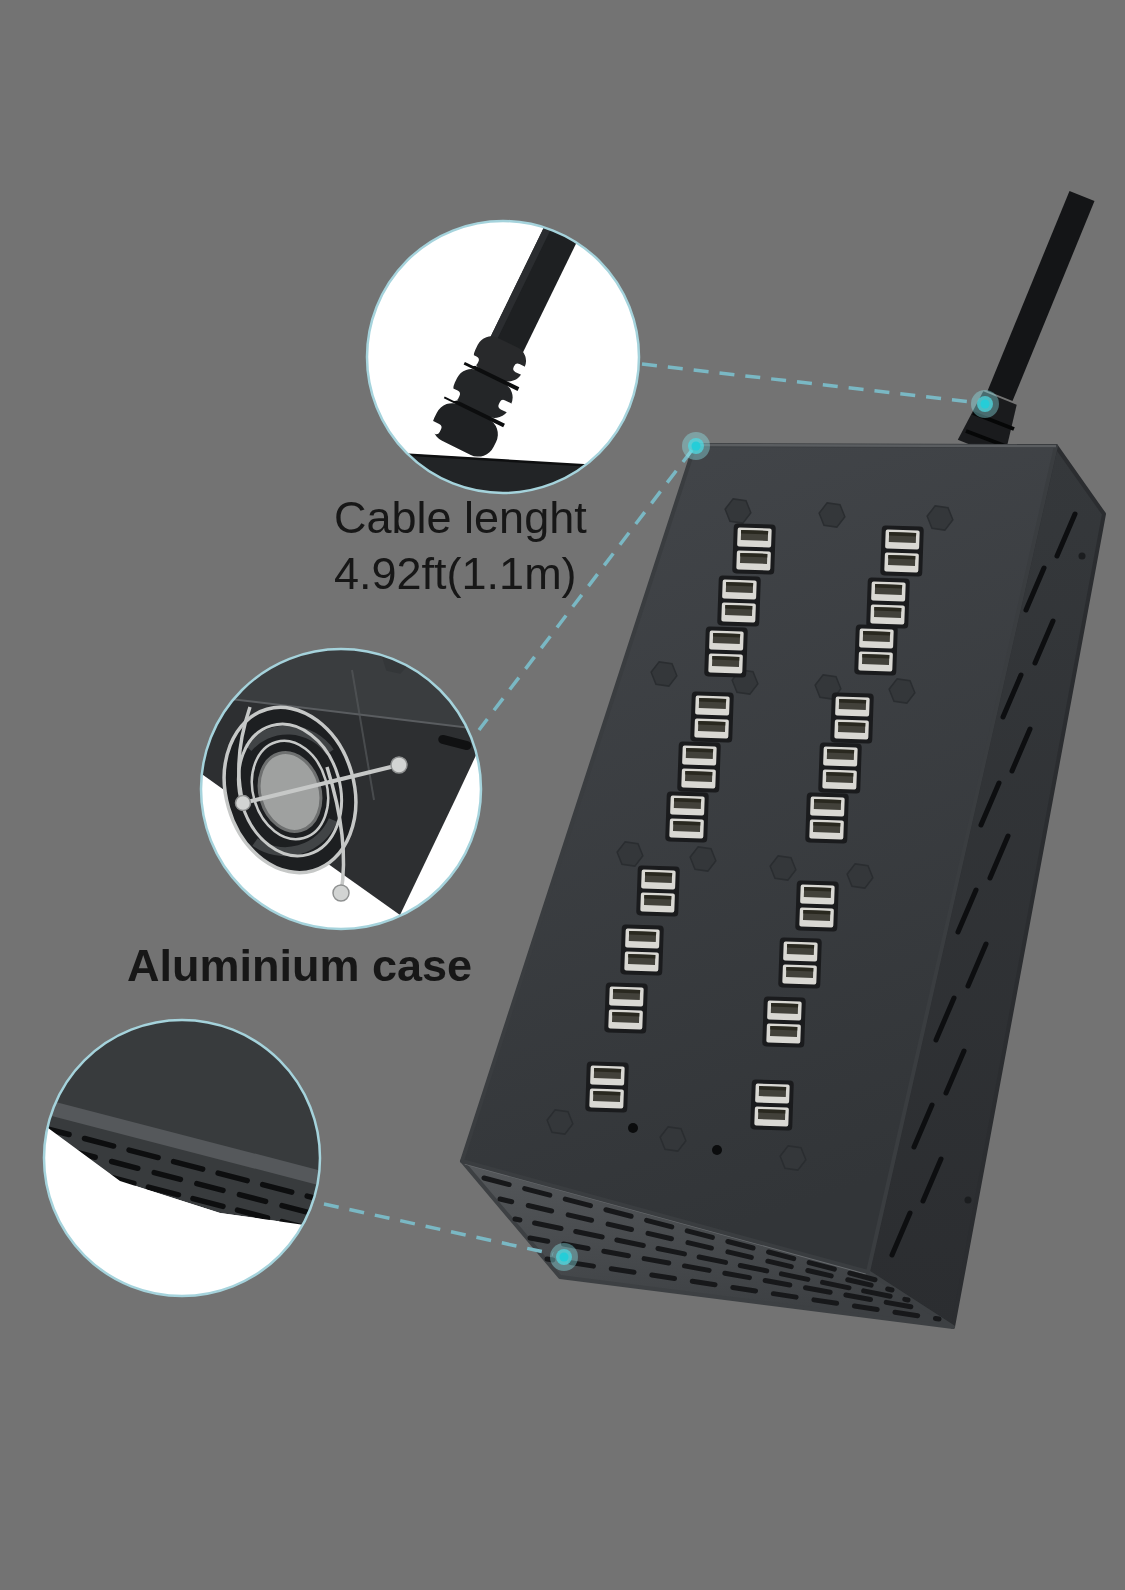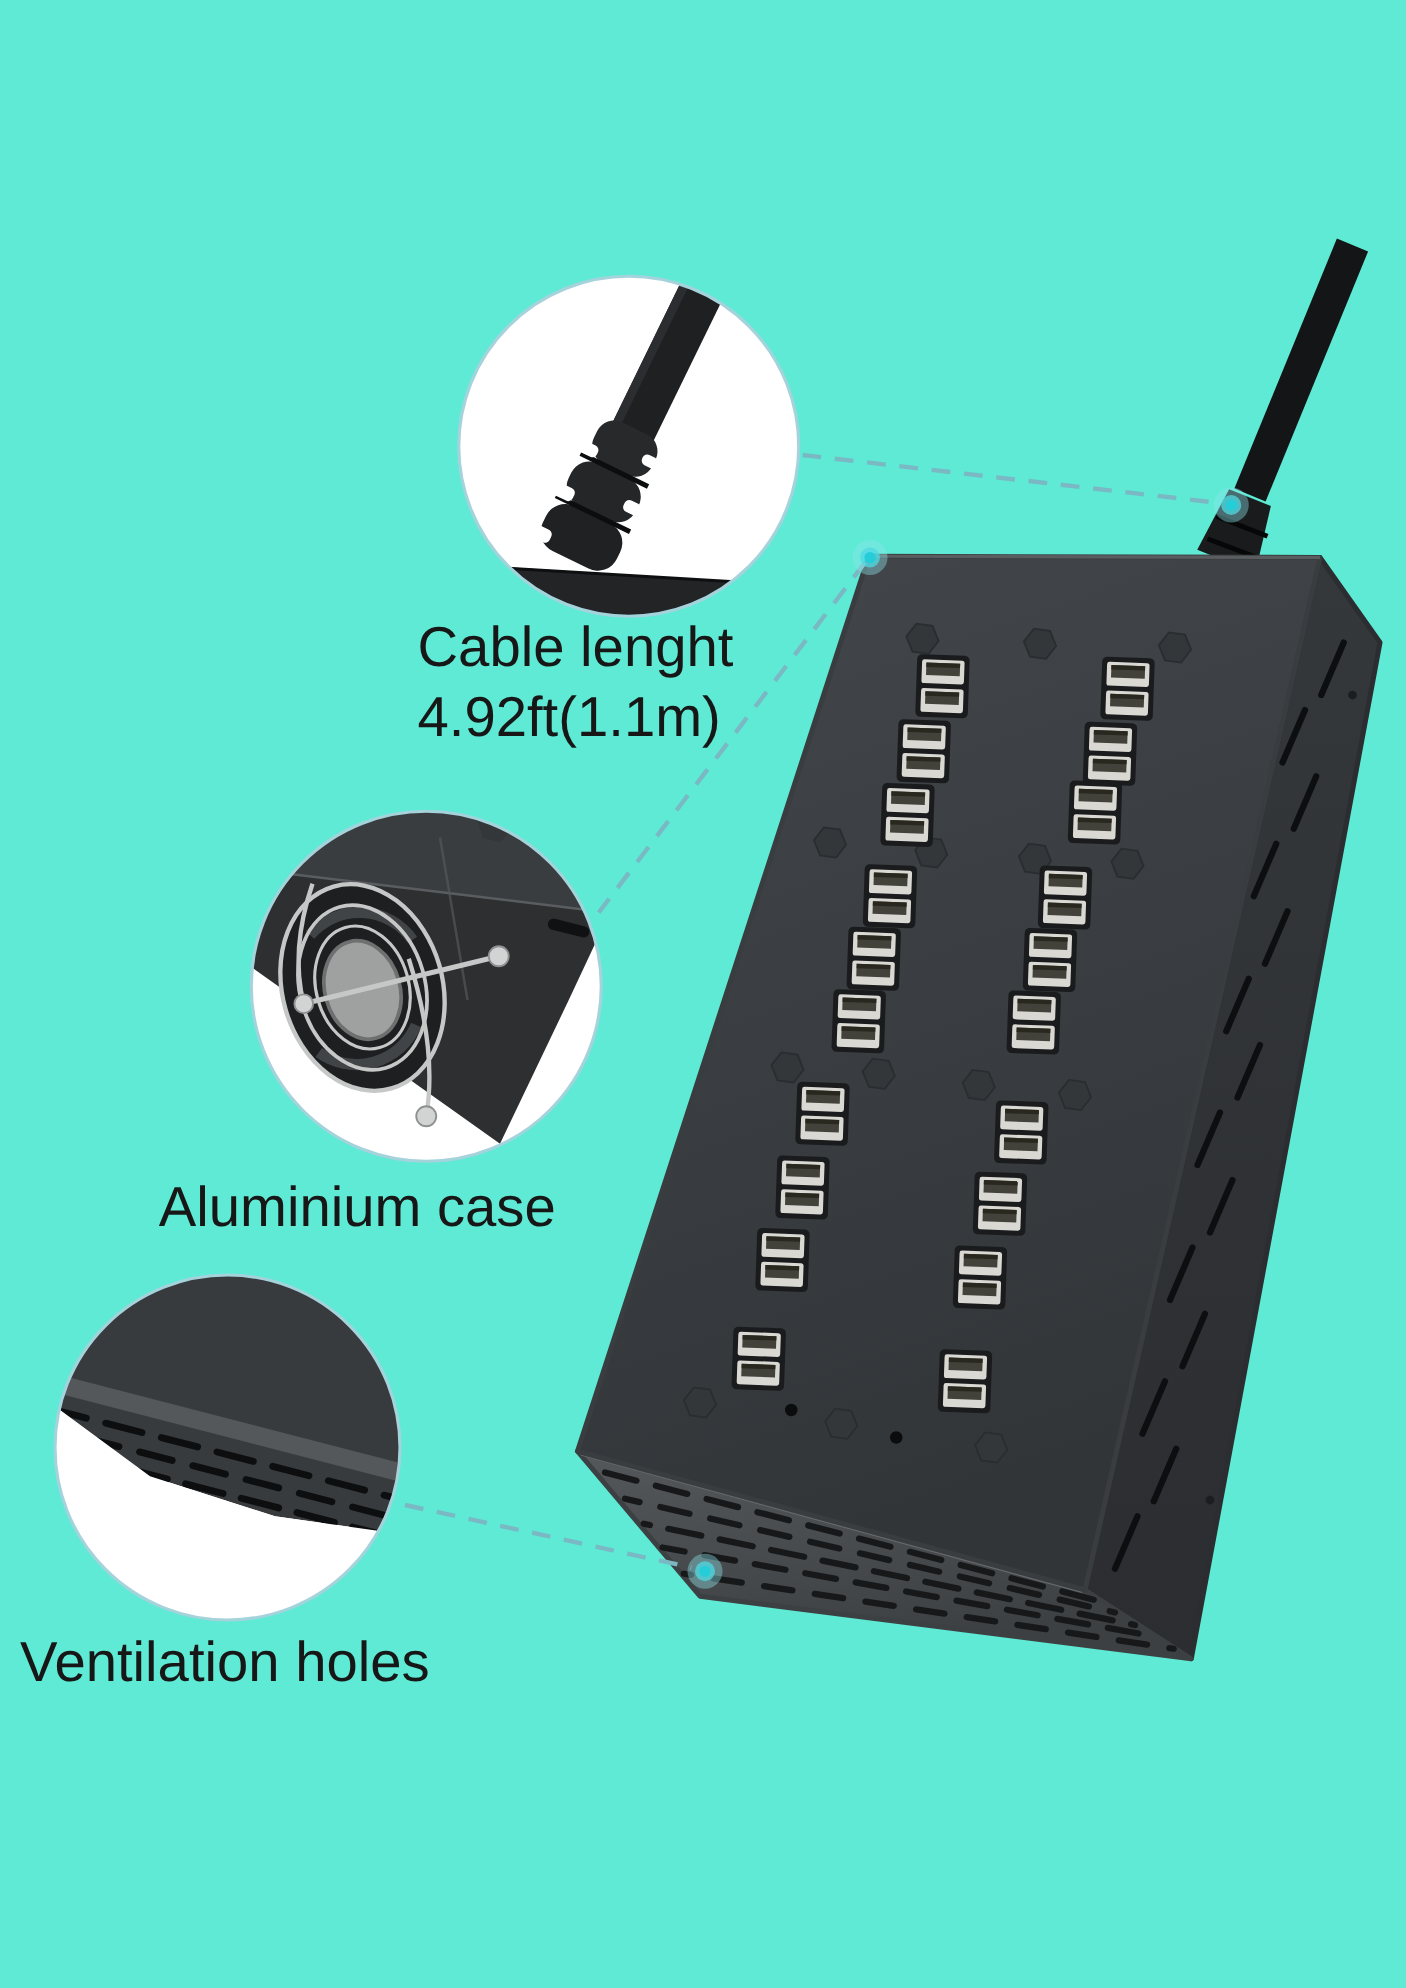--- a/index.html
+++ b/index.html
@@ -1,33 +1,33 @@
 <!DOCTYPE html>
 <html><head>
 <meta charset="utf-8">
 <style>
   html,body{margin:0;padding:0;background:#ffffff;}
   #stage{
     position:relative;
     width:1125px;height:1590px;
-    background:#5eead4;
+    background:#737373;
     overflow:hidden;
     font-family:"Liberation Sans", sans-serif;
   }
   #scene{position:absolute;left:0;top:0;}
   .label{
     position:absolute;
     color:#171717;
     font-size:45px;
     line-height:56px;
     letter-spacing:0px;
     white-space:nowrap;
   }
   #cable-label{left:334px;top:490px;}
-  #case-label{left:127px;top:938px;}
+  #case-label{left:127px;top:938px;font-weight:bold;}
   #vents-label{left:16px;top:1302px;}
 </style>
 </head>
 <body>
 
 <div id="stage">
 
 <svg id="scene" width="1125" height="1590" viewBox="0 0 1125 1590">
   <defs>
     <linearGradient id="gFront" x1="0" y1="0" x2="0.25" y2="1">
@@ -242,15 +242,14 @@
     </g>
     <circle cx="182" cy="1158" r="138" fill="none" stroke="#a5d3dc" stroke-width="2.5"></circle>
   </g>
 </svg>
 
 <div class="label" id="cable-label">
   <div>Cable lenght</div>
   <div>4.92ft(1.1m)</div>
 </div>
 <div class="label" id="case-label">Aluminium case</div>
-<div class="label" id="vents-label">Ventilation holes</div>
 
 </div>
 
 </body></html>

